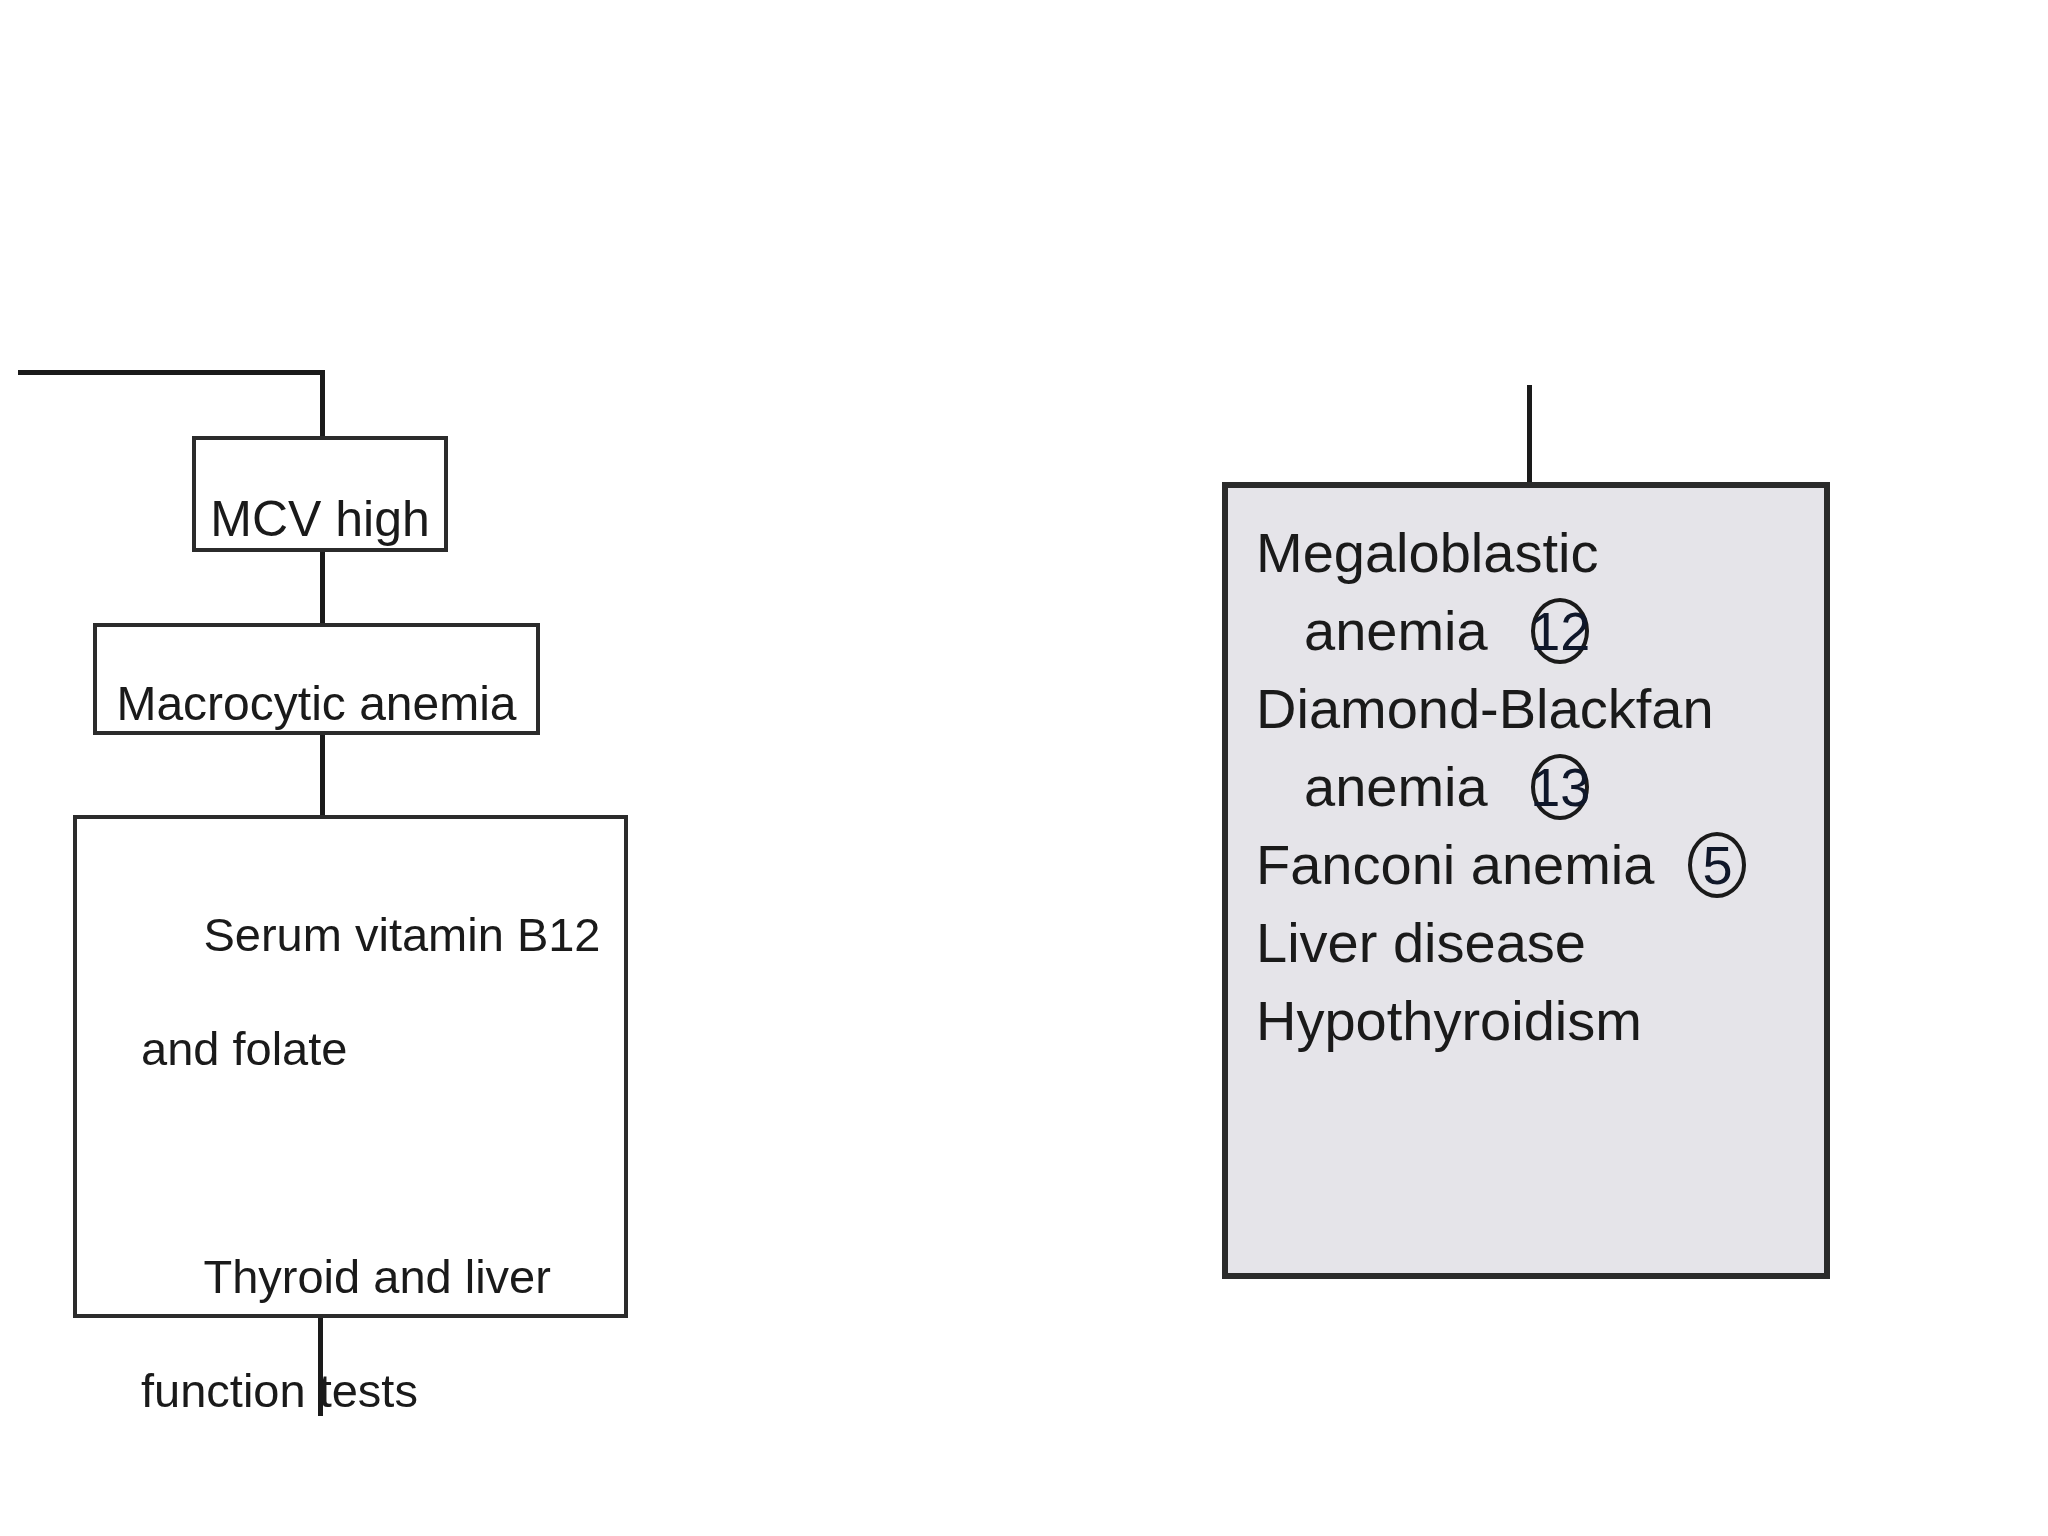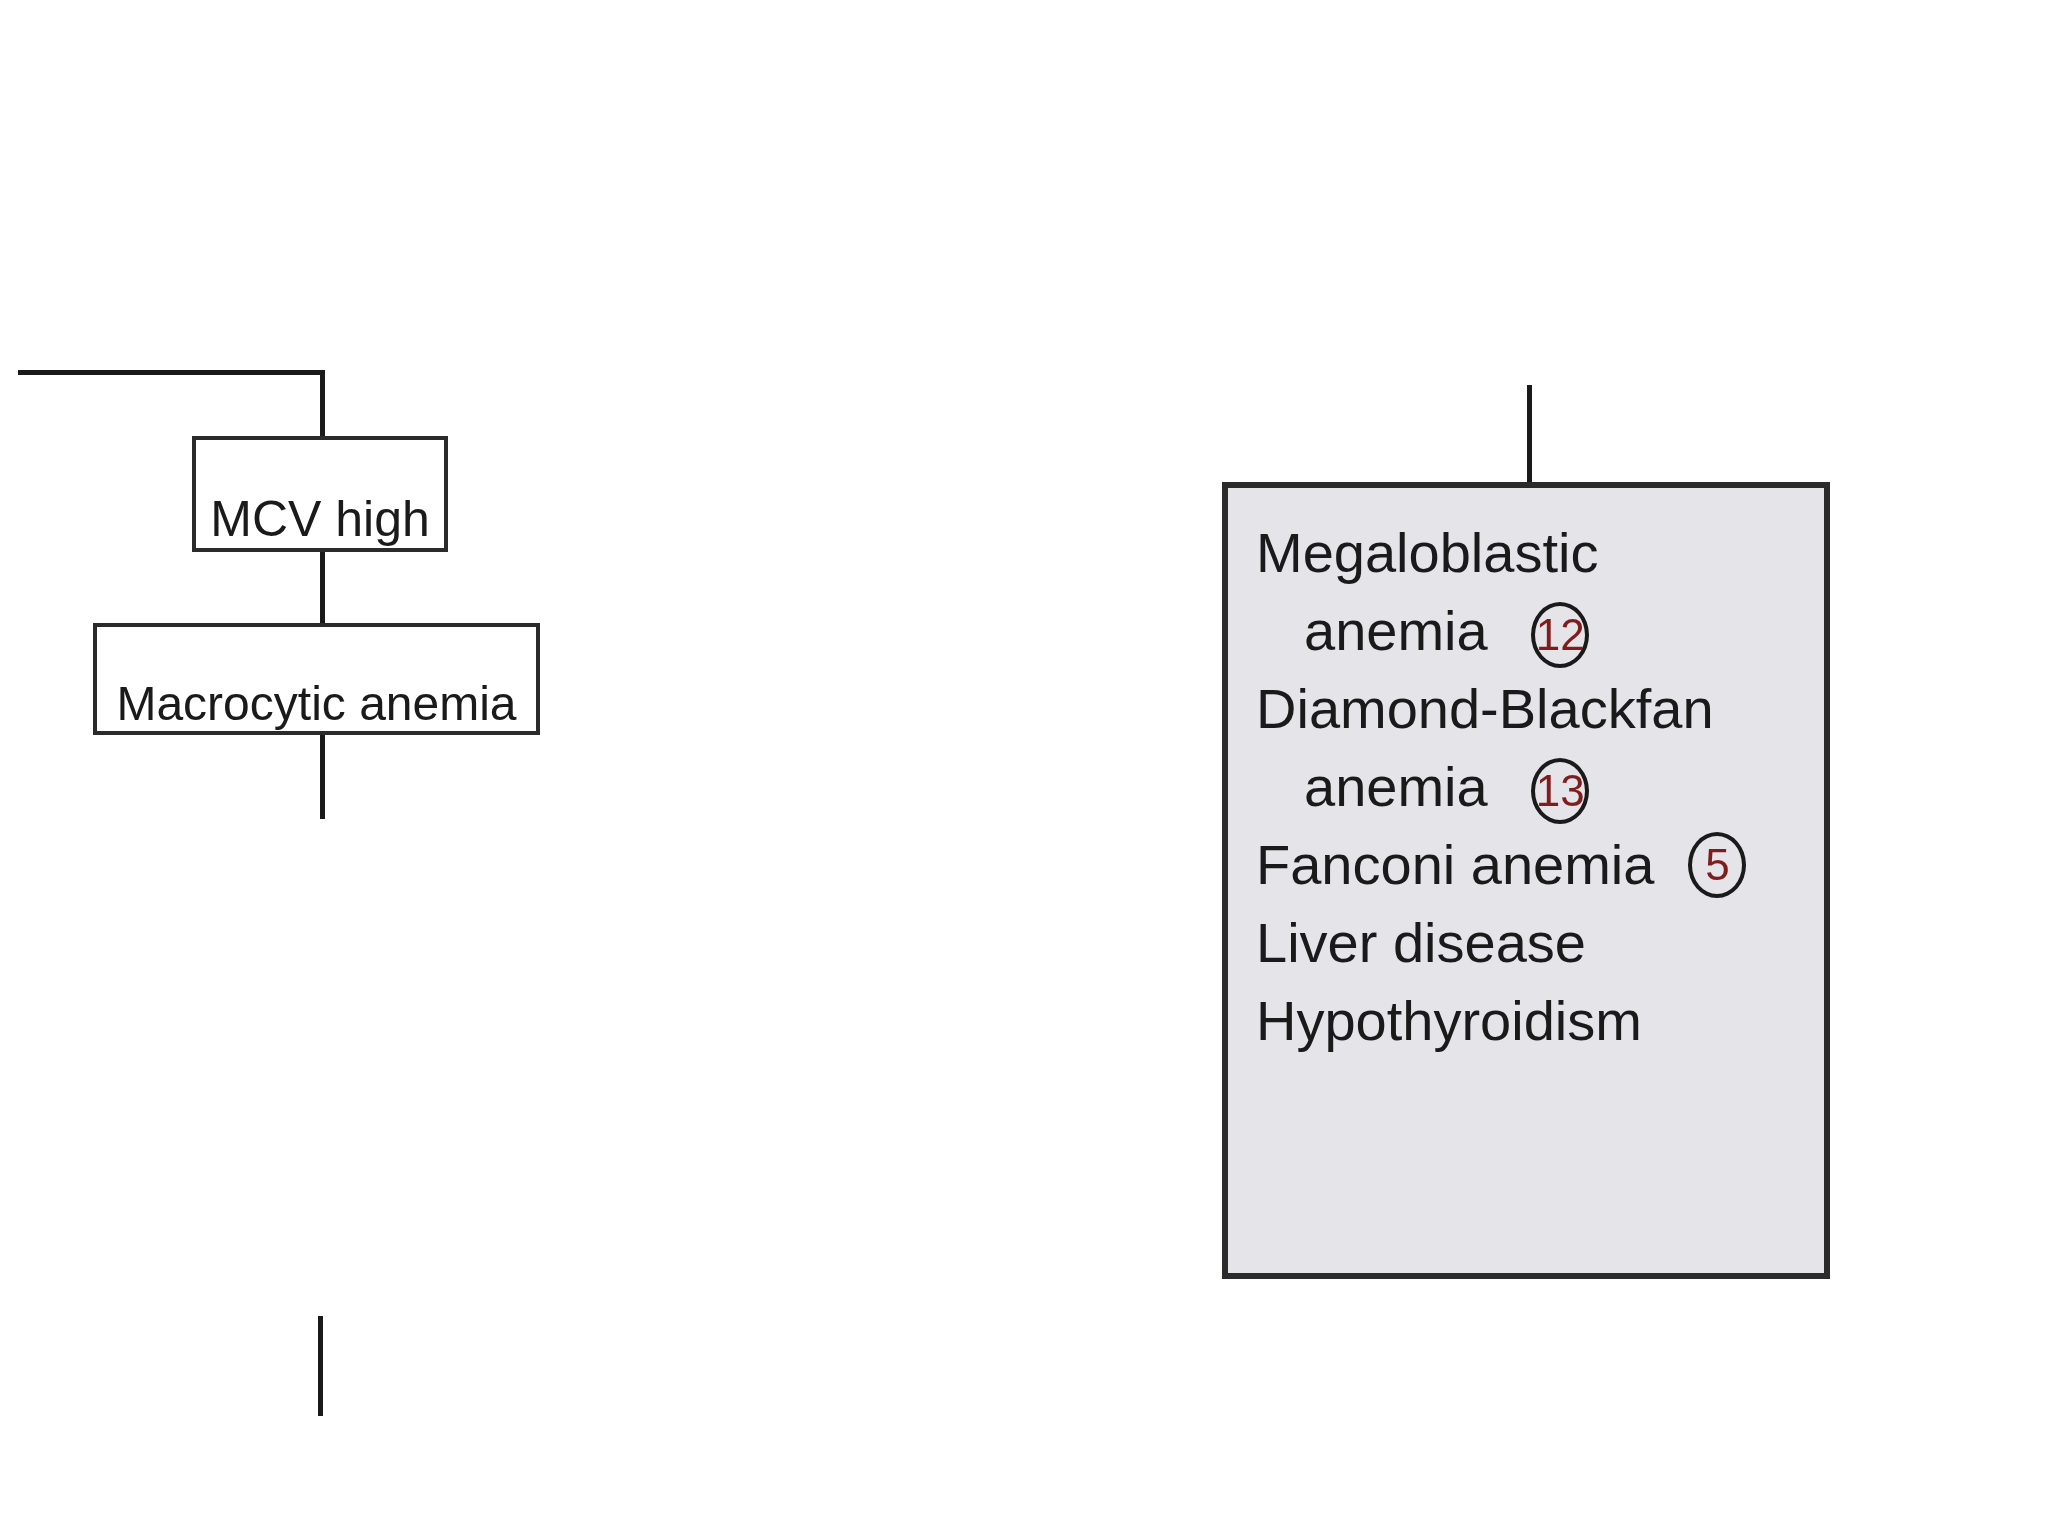--- a/index.html
+++ b/index.html
@@ -127,23 +127,23 @@
   
   .ref-marker {
     display: inline-flex;
     align-items: center;
     justify-content: center;
     width: 58px;
     height: 66px;
     margin-left: 28px;
     border: 4px solid #1a1a1a;
     border-radius: 50%;
-    font-size: 44px;
+    font-size: 54px;
     line-height: 1;
-    color: #7f1d1d;
+    color: #0f172a;
     flex: 0 0 auto;
     box-sizing: border-box;
   }
   .ref-marker.inline-right {
     margin-left: 34px;
   }
 </style>
 </head>
 <body>
 
@@ -158,20 +158,36 @@
   <div class="line-v" style="left:1527px; top:385px; height:116px;"></div>
 
   <div class="node node-center" id="node-mcv-high">
     <span>MCV high</span>
   </div>
 
   <div class="node node-center" id="node-macrocytic">
     <span>Macrocytic anemia</span>
   </div>
 
+  <div class="node" id="node-workup">
+    <ul class="workup-list">
+      <li>
+        <span>Serum vitamin B12</span>
+        <span class="cont">and folate</span>
+      </li>
+      <li>
+        <span>Thyroid and liver</span>
+        <span class="cont">function tests</span>
+      </li>
+      <li>
+        
+      </li>
+
+    </ul>
+  </div>
 
   <div id="node-differential">
     <ul class="dx-list">
 
       <li>
         <span>Megaloblastic</span>
         <span class="cont dx-row">
           <span class="dx-label">anemia</span>
           <span class="ref-marker">12</span>
         </span>

